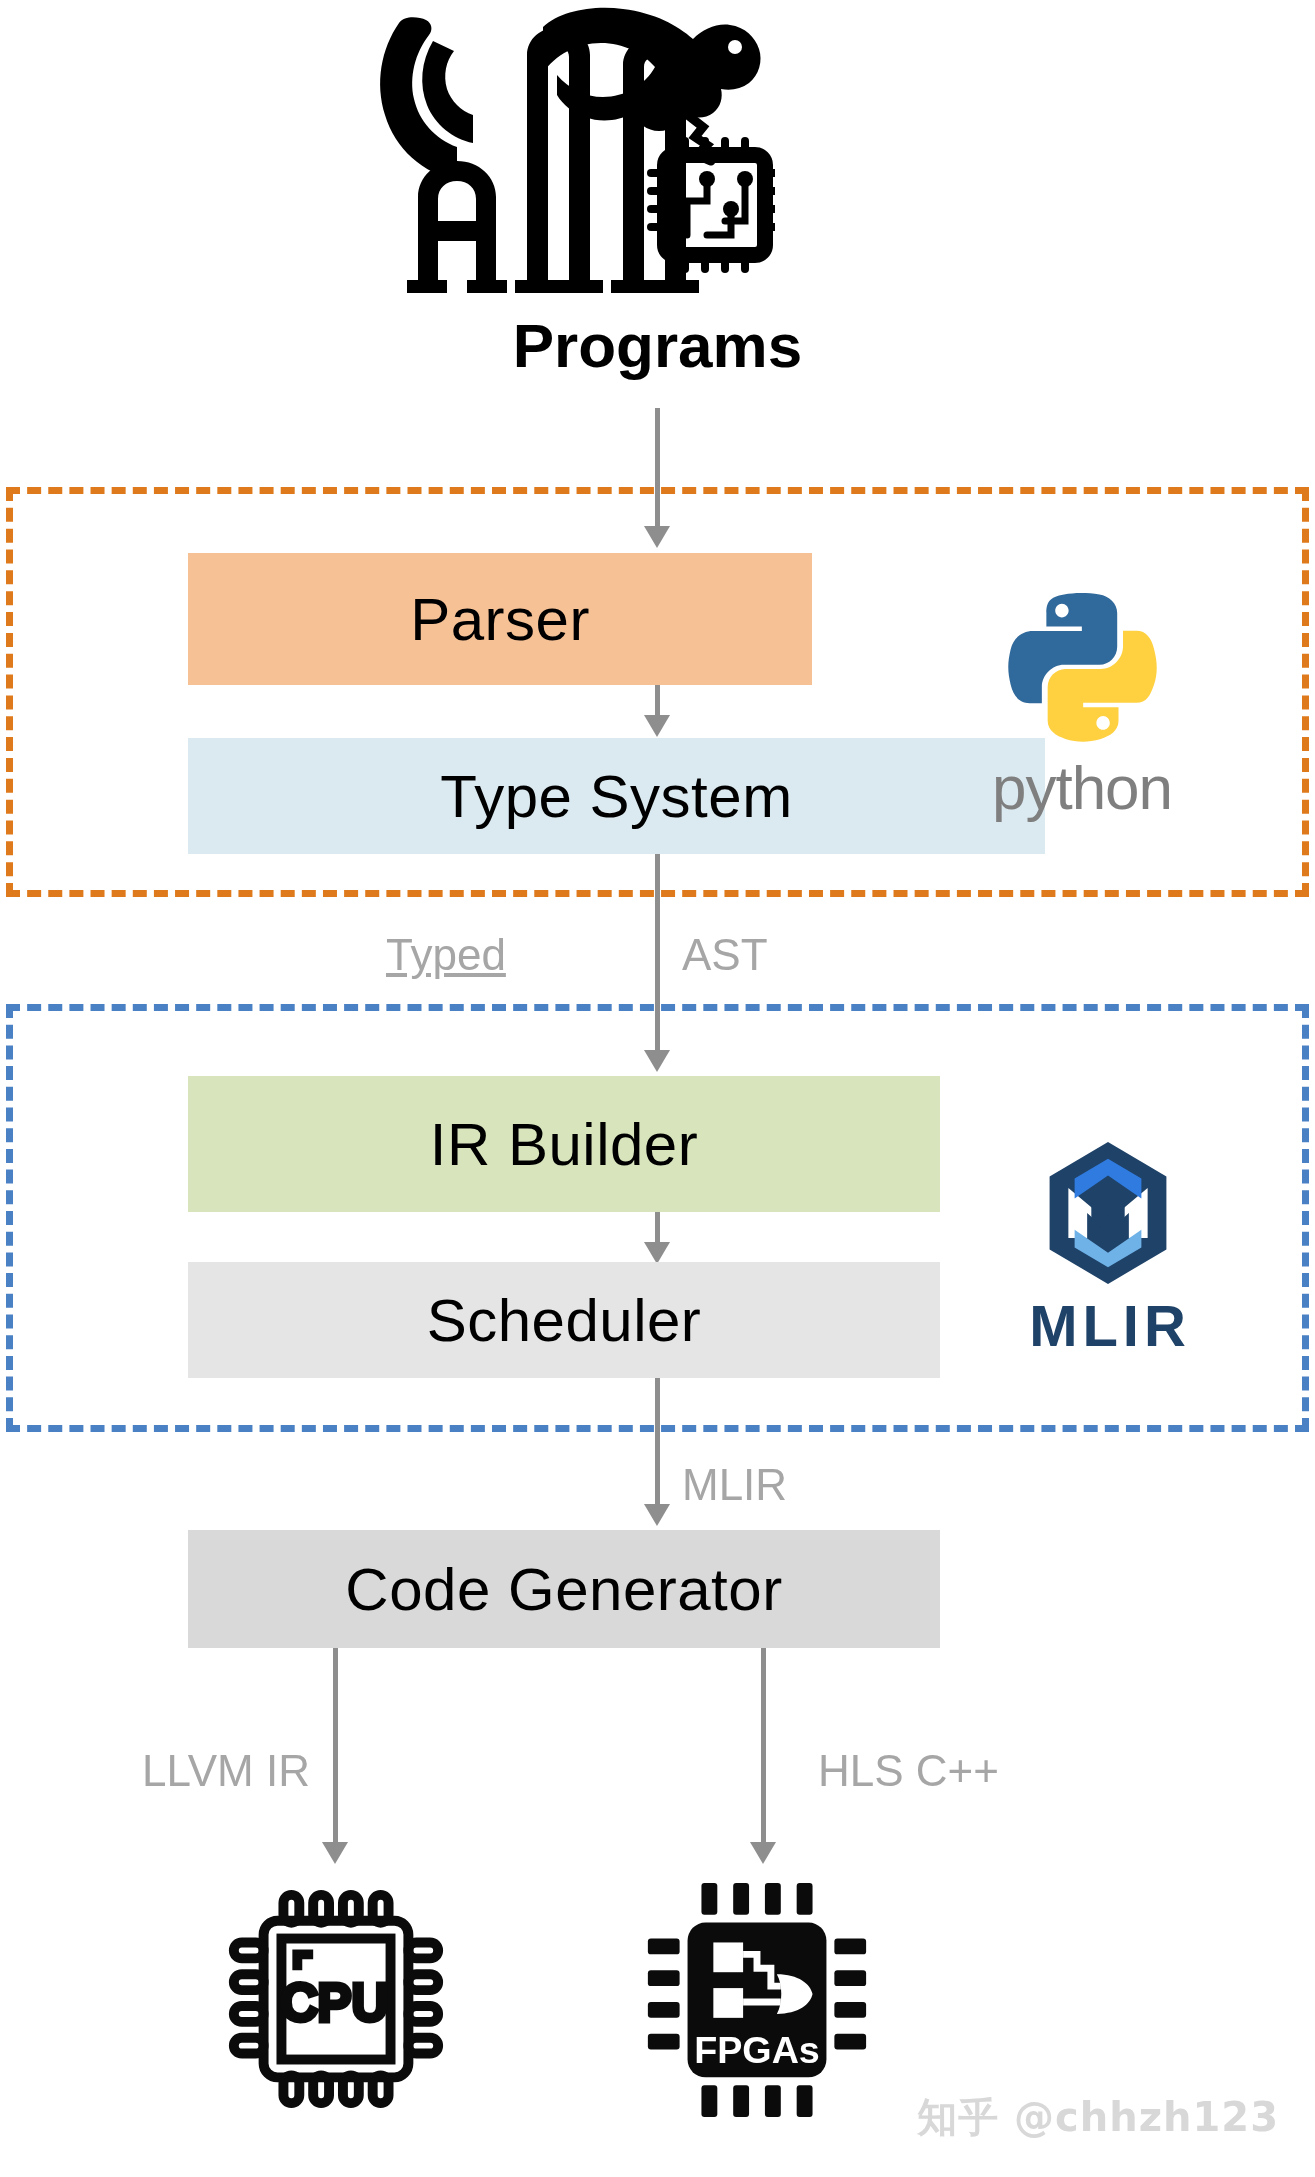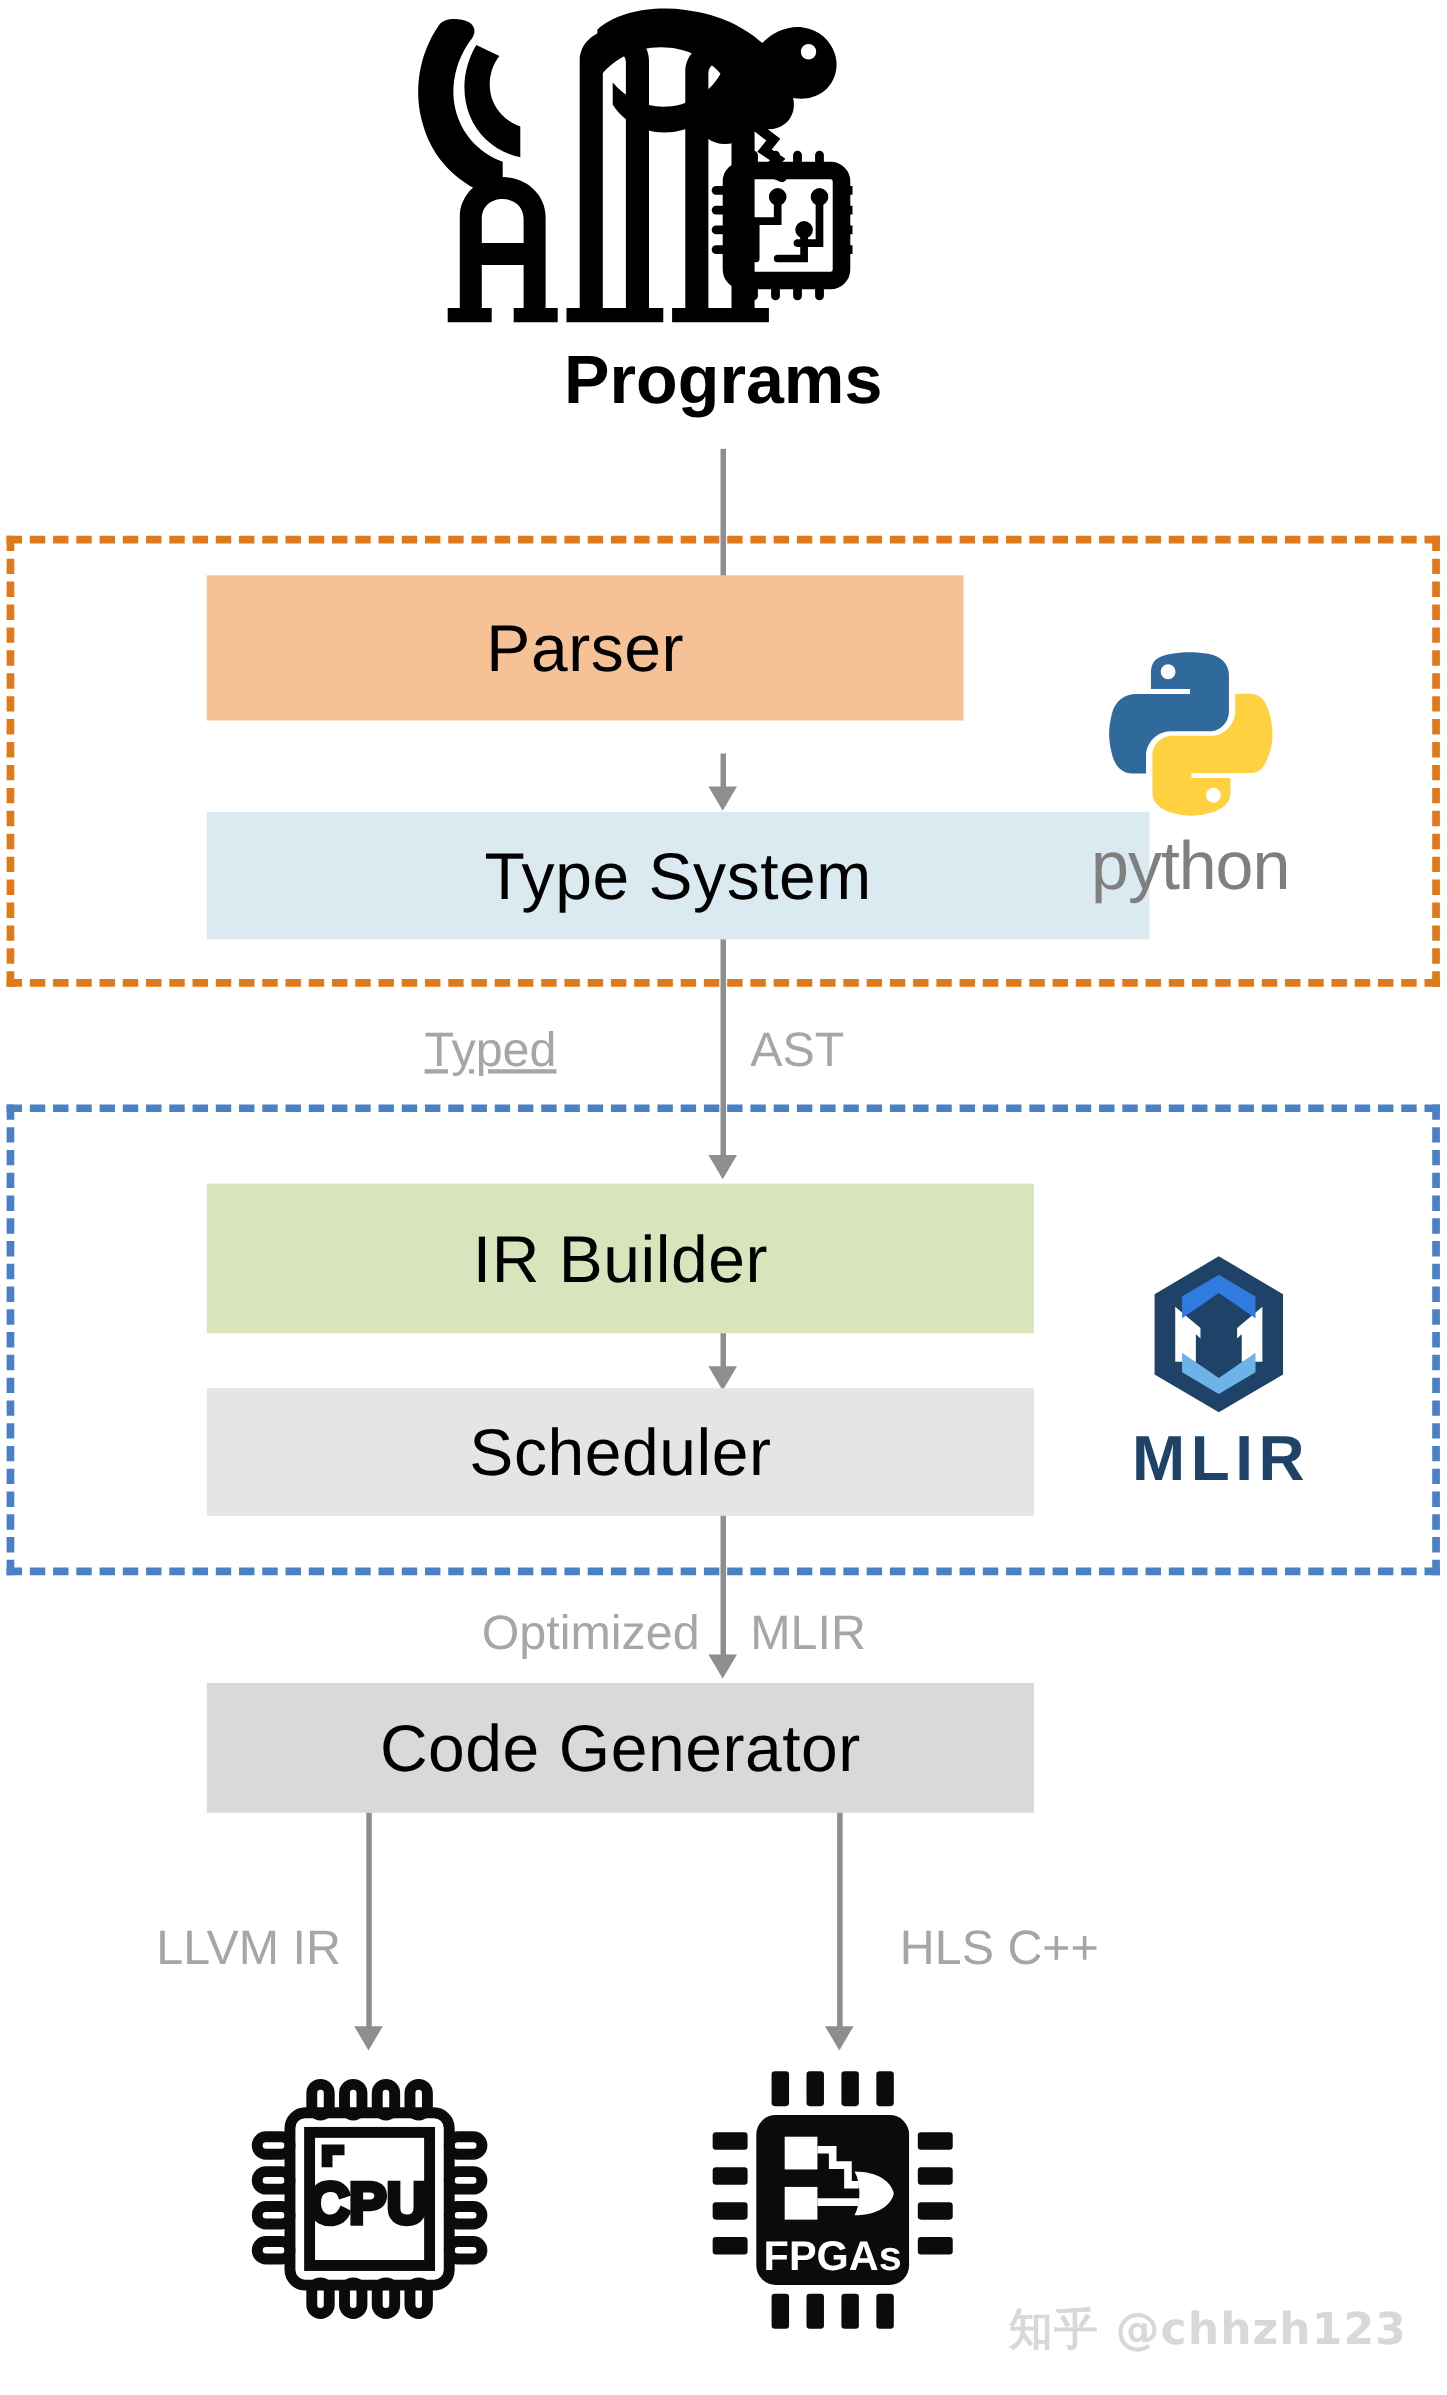--- a/index.html
+++ b/index.html
@@ -45,21 +45,21 @@
   
   .stage-box {
     box-sizing: border-box;
     display: flex; align-items: center; justify-content: center;
     color: #000;
     font-size: 60px;
     font-family: "Liberation Sans", sans-serif;
     letter-spacing: 0.5px;
     white-space: nowrap;
   }
-  #box-parser      { left: 188px; top: 523px;  width: 688px; height: 132px; background: #F7C196; }
+  #box-parser      { left: 188px; top: 553px;  width: 624px; height: 132px; background: #F7C196; }
   #box-typesystem  { left: 188px; top: 738px;  width: 857px; height: 116px; background: #DBEAF0; }
   #box-irbuilder   { left: 188px; top: 1076px; width: 752px; height: 136px; background: #D7E4BC; }
   #box-scheduler   { left: 188px; top: 1262px; width: 752px; height: 116px; background: #e5e5e5; }
   #box-codegen     { left: 188px; top: 1530px; width: 752px; height: 118px; background: #D9D9D9; }
 
   
   .arrow-line {
     background: #8E8E8E;
     width: 5px;
   }
@@ -261,21 +261,20 @@
 
       <polygon points="44,60 60,72 76,60 76,78 60,90 44,78" fill="#1F4268"></polygon>
     </svg>
   </div>
   <div class="abs" id="mlir-word">MLIR</div>
 
   <div class="abs arrow-wrap" style="top:1378px;">
     <div class="arrow-line abs" style="left:655px; top:0; height:130px;"></div>
     <div class="arrow-head abs" style="left:644px; top:126px;"></div>
   </div>
-  <div class="abs edge-label" style="left:276px; top:1460px; width:360px; text-align:right;">Optimized</div>
   <div class="abs edge-label" style="left:682px; top:1460px;">MLIR</div>
 
   <div class="abs stage-box" id="box-codegen">
     <span>Code Generator</span>
   </div>
 
   <div class="abs arrow-wrap" style="top:1648px;">
     <div class="arrow-line abs" style="left:333px; top:0; height:198px;"></div>
     <div class="arrow-head abs" style="left:322px; top:194px;"></div>
   </div>

